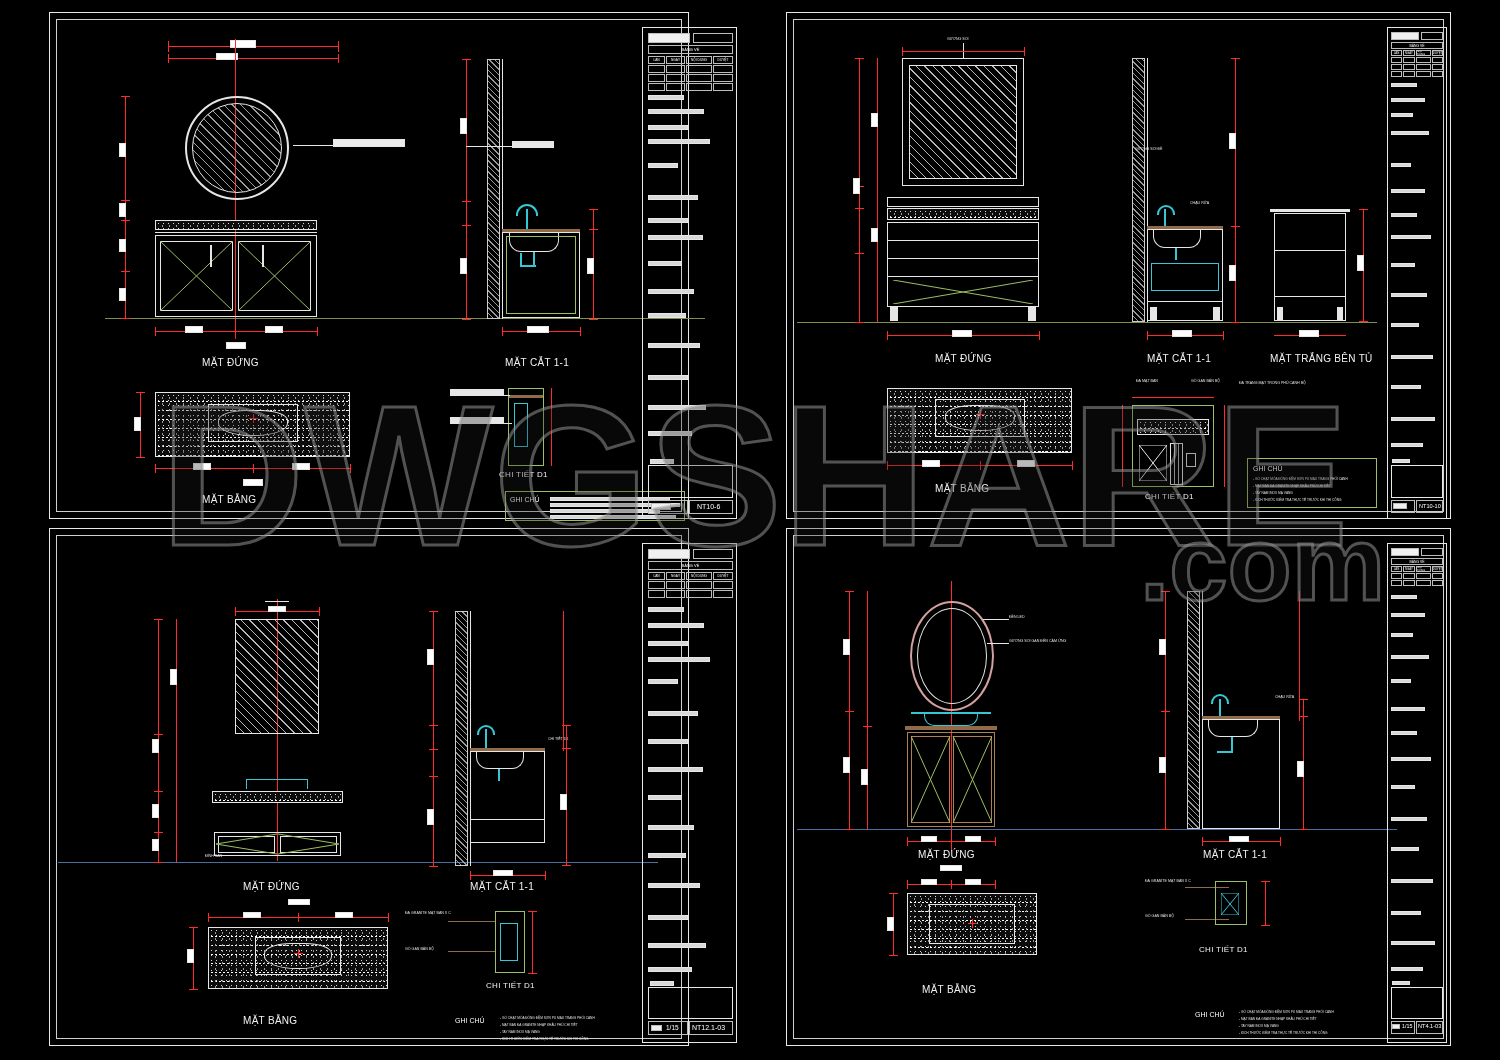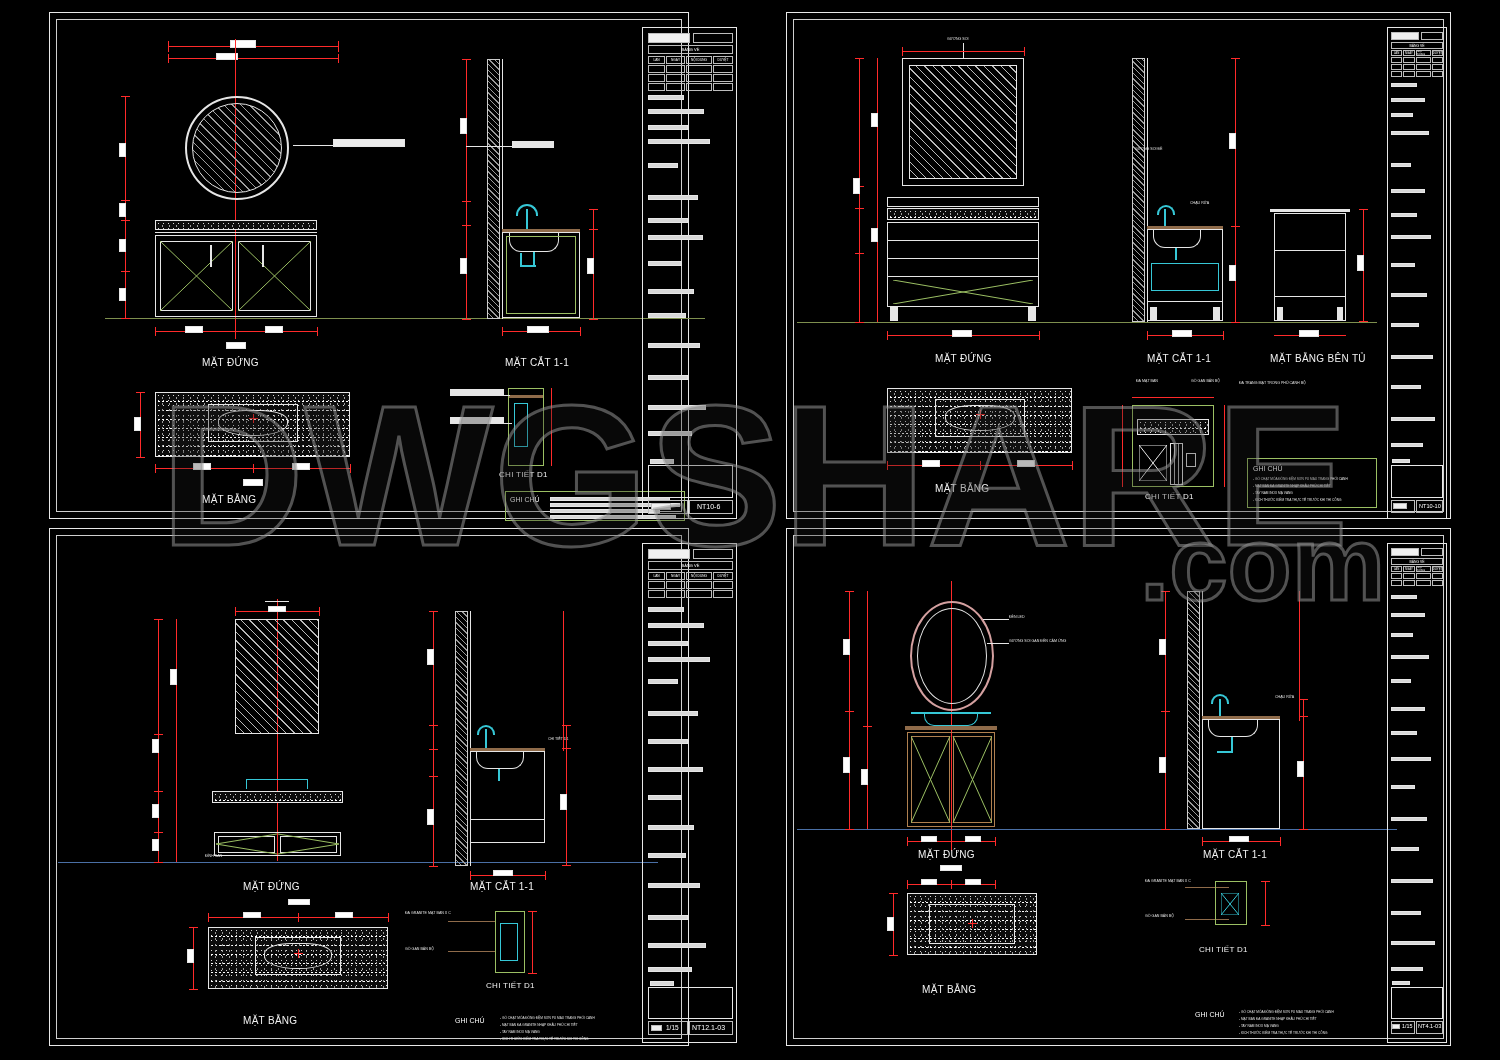--- a/index.html
+++ b/index.html
@@ -377,21 +377,21 @@
     <div class="wline" style="left:487px; top:237px; width:72px; height:1px;"></div>
     <div class="wline" style="left:487px; top:283px; width:72px; height:1px;"></div>
     <div class="wline" style="left:490px; top:294px; width:6px; height:14px;"></div>
     <div class="wline" style="left:550px; top:294px; width:6px; height:14px;"></div>
     <div class="rline" style="left:576px; top:196px; width:1px; height:112px;"></div>
     <div class="rline" style="left:572px; top:196px; width:9px; height:1px;"></div>
     <div class="rline" style="left:572px; top:308px; width:9px; height:1px;"></div>
     <div class="wbox" style="left:570px; top:242px; width:7px; height:16px; background:#fff;"></div>
     <div class="rline" style="left:487px; top:322px; width:72px; height:1px;"></div>
     <div class="wbox" style="left:512px; top:317px; width:20px; height:7px; background:#fff;"></div>
-    <div class="lbl lbl-plan" style="left:483px; top:340px;">MẶT BẰNG BÊN TỦ</div>
+    <div class="lbl lbl-plan" style="left:483px; top:340px;">MẶT TRẮNG BÊN TỦ</div>
 
     <div class="stone" style="left:100px; top:375px; width:185px; height:65px;"></div>
     <div class="wbox" style="left:148px; top:386px; width:90px; height:38px;"></div>
     <div style="position:absolute; left:158px; top:392px; width:70px; height:26px; border:1px solid #e6e6e6; border-radius:40% 40% 48% 48%;"></div>
     <div class="rline" style="left:189px; top:401px; width:9px; height:1px;"></div>
     <div class="rline" style="left:193px; top:397px; width:1px; height:9px;"></div>
     <div class="rline" style="left:100px; top:452px; width:185px; height:1px;"></div>
     <div class="rline" style="left:100px; top:448px; width:1px; height:9px;"></div>
     <div class="rline" style="left:193px; top:448px; width:1px; height:9px;"></div>
     <div class="rline" style="left:285px; top:448px; width:1px; height:9px;"></div>

